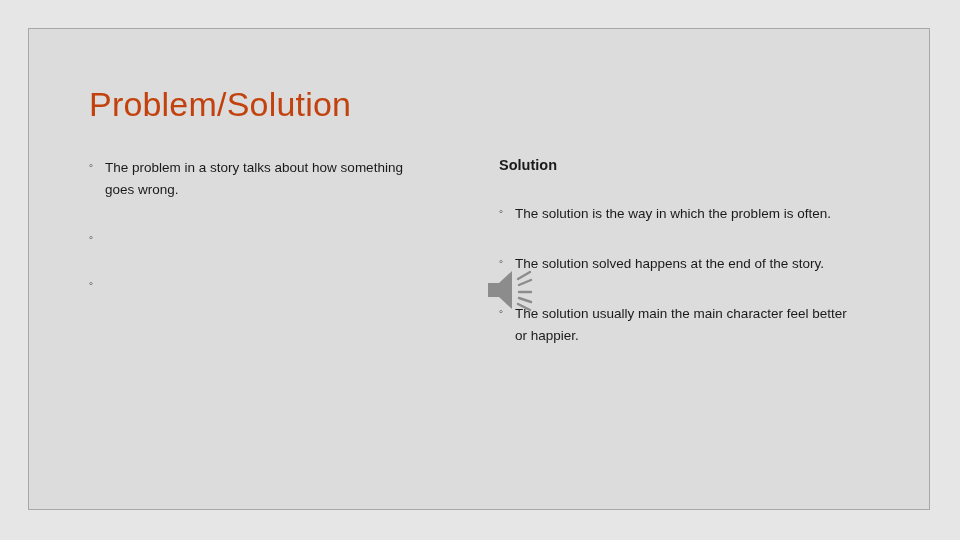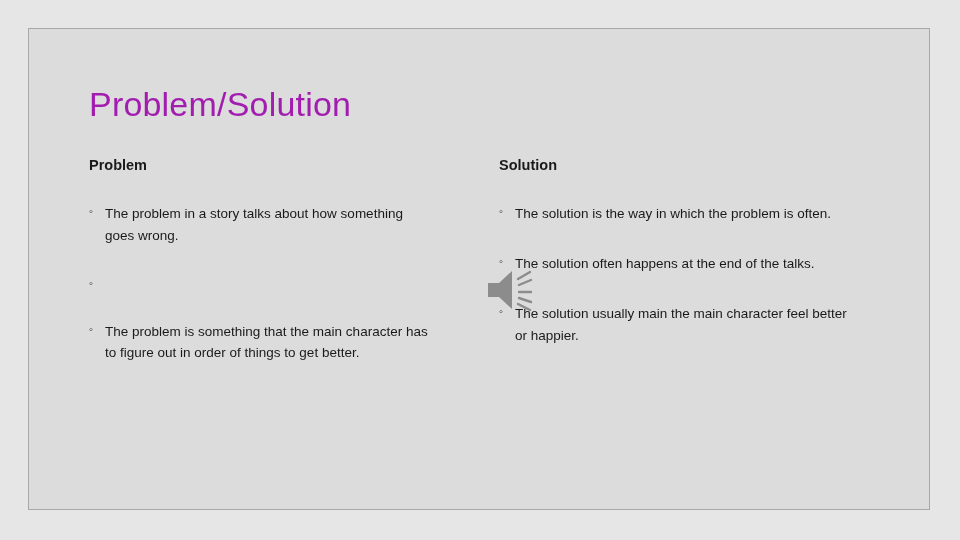--- a/index.html
+++ b/index.html
@@ -22,21 +22,21 @@
     background: #dcdcdc;
     border: 1px solid #a8a8a8;
     box-sizing: border-box;
   }
   .slide-title {
     position: absolute;
     left: 60px;
     top: 56px;
     font-size: 34px;
     font-weight: 400;
-    color: #a21caf;
+    color: #c2410c;
     letter-spacing: 0.2px;
     white-space: nowrap;
   }
   .columns {
     position: absolute;
     left: 60px;
     top: 128px;
     width: 790px;
     display: flex;
     gap: 30px;
@@ -88,48 +88,46 @@
 </head>
 <body>
 
 <div class="slide">
 
   <div class="slide-title">Problem/Solution</div>
 
   <div class="columns">
 
     <div class="column col-left">
-      <div class="col-heading">Problem</div>
 
       <div class="bullet">
         <span class="bullet-mark">◦</span>
         <span class="bullet-text">The problem in a story talks about how something goes wrong.</span>
       </div>
 
       <div class="bullet">
         <span class="bullet-mark">◦</span>
       </div>
 
       <div class="bullet">
         <span class="bullet-mark">◦</span>
-        <span class="bullet-text">The problem is something that the main character has to figure out in order of things to get better.</span>
       </div>
     </div>
 
     <div class="column col-right">
       <div class="col-heading">Solution</div>
 
       <div class="bullet">
         <span class="bullet-mark">◦</span>
         <span class="bullet-text">The solution is the way in which the problem is often.</span>
       </div>
 
       <div class="bullet">
         <span class="bullet-mark">◦</span>
-        <span class="bullet-text">The solution often happens at the end of the talks.</span>
+        <span class="bullet-text">The solution solved happens at the end of the story.</span>
       </div>
 
       <div class="bullet">
         <span class="bullet-mark">◦</span>
         <span class="bullet-text">The solution usually main the main character feel better or happier.</span>
       </div>
     </div>
 
   </div>
 

